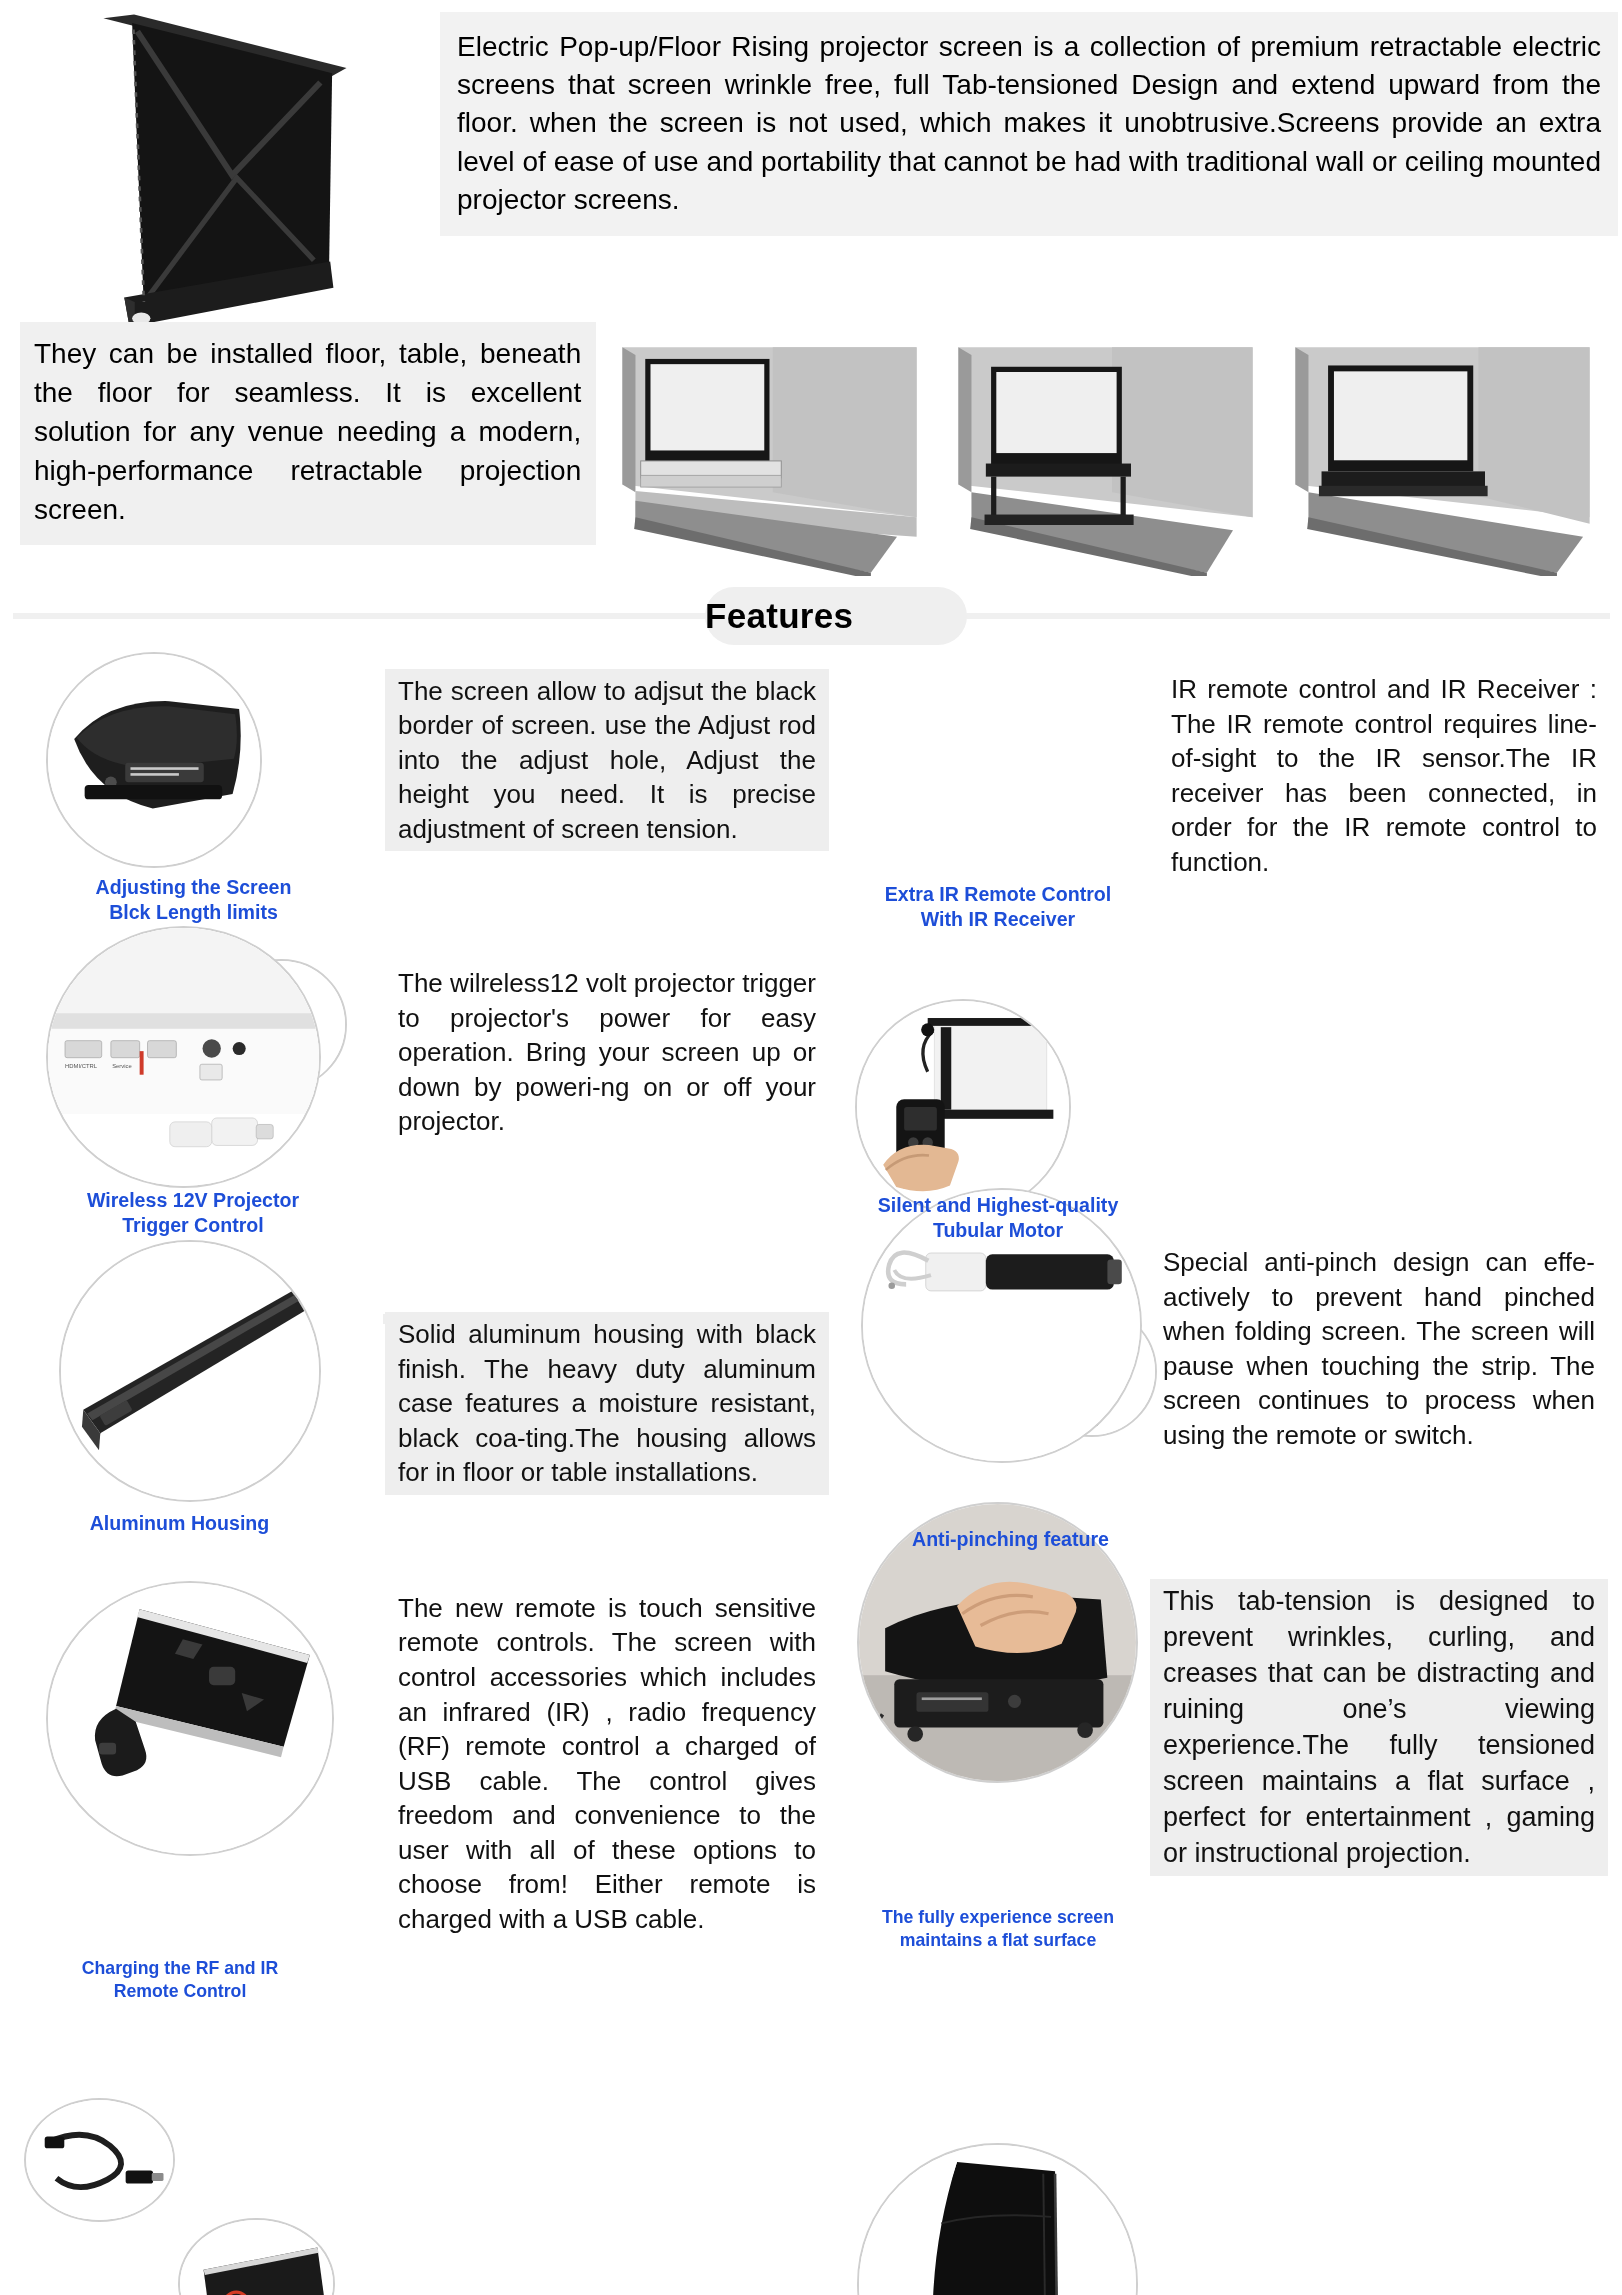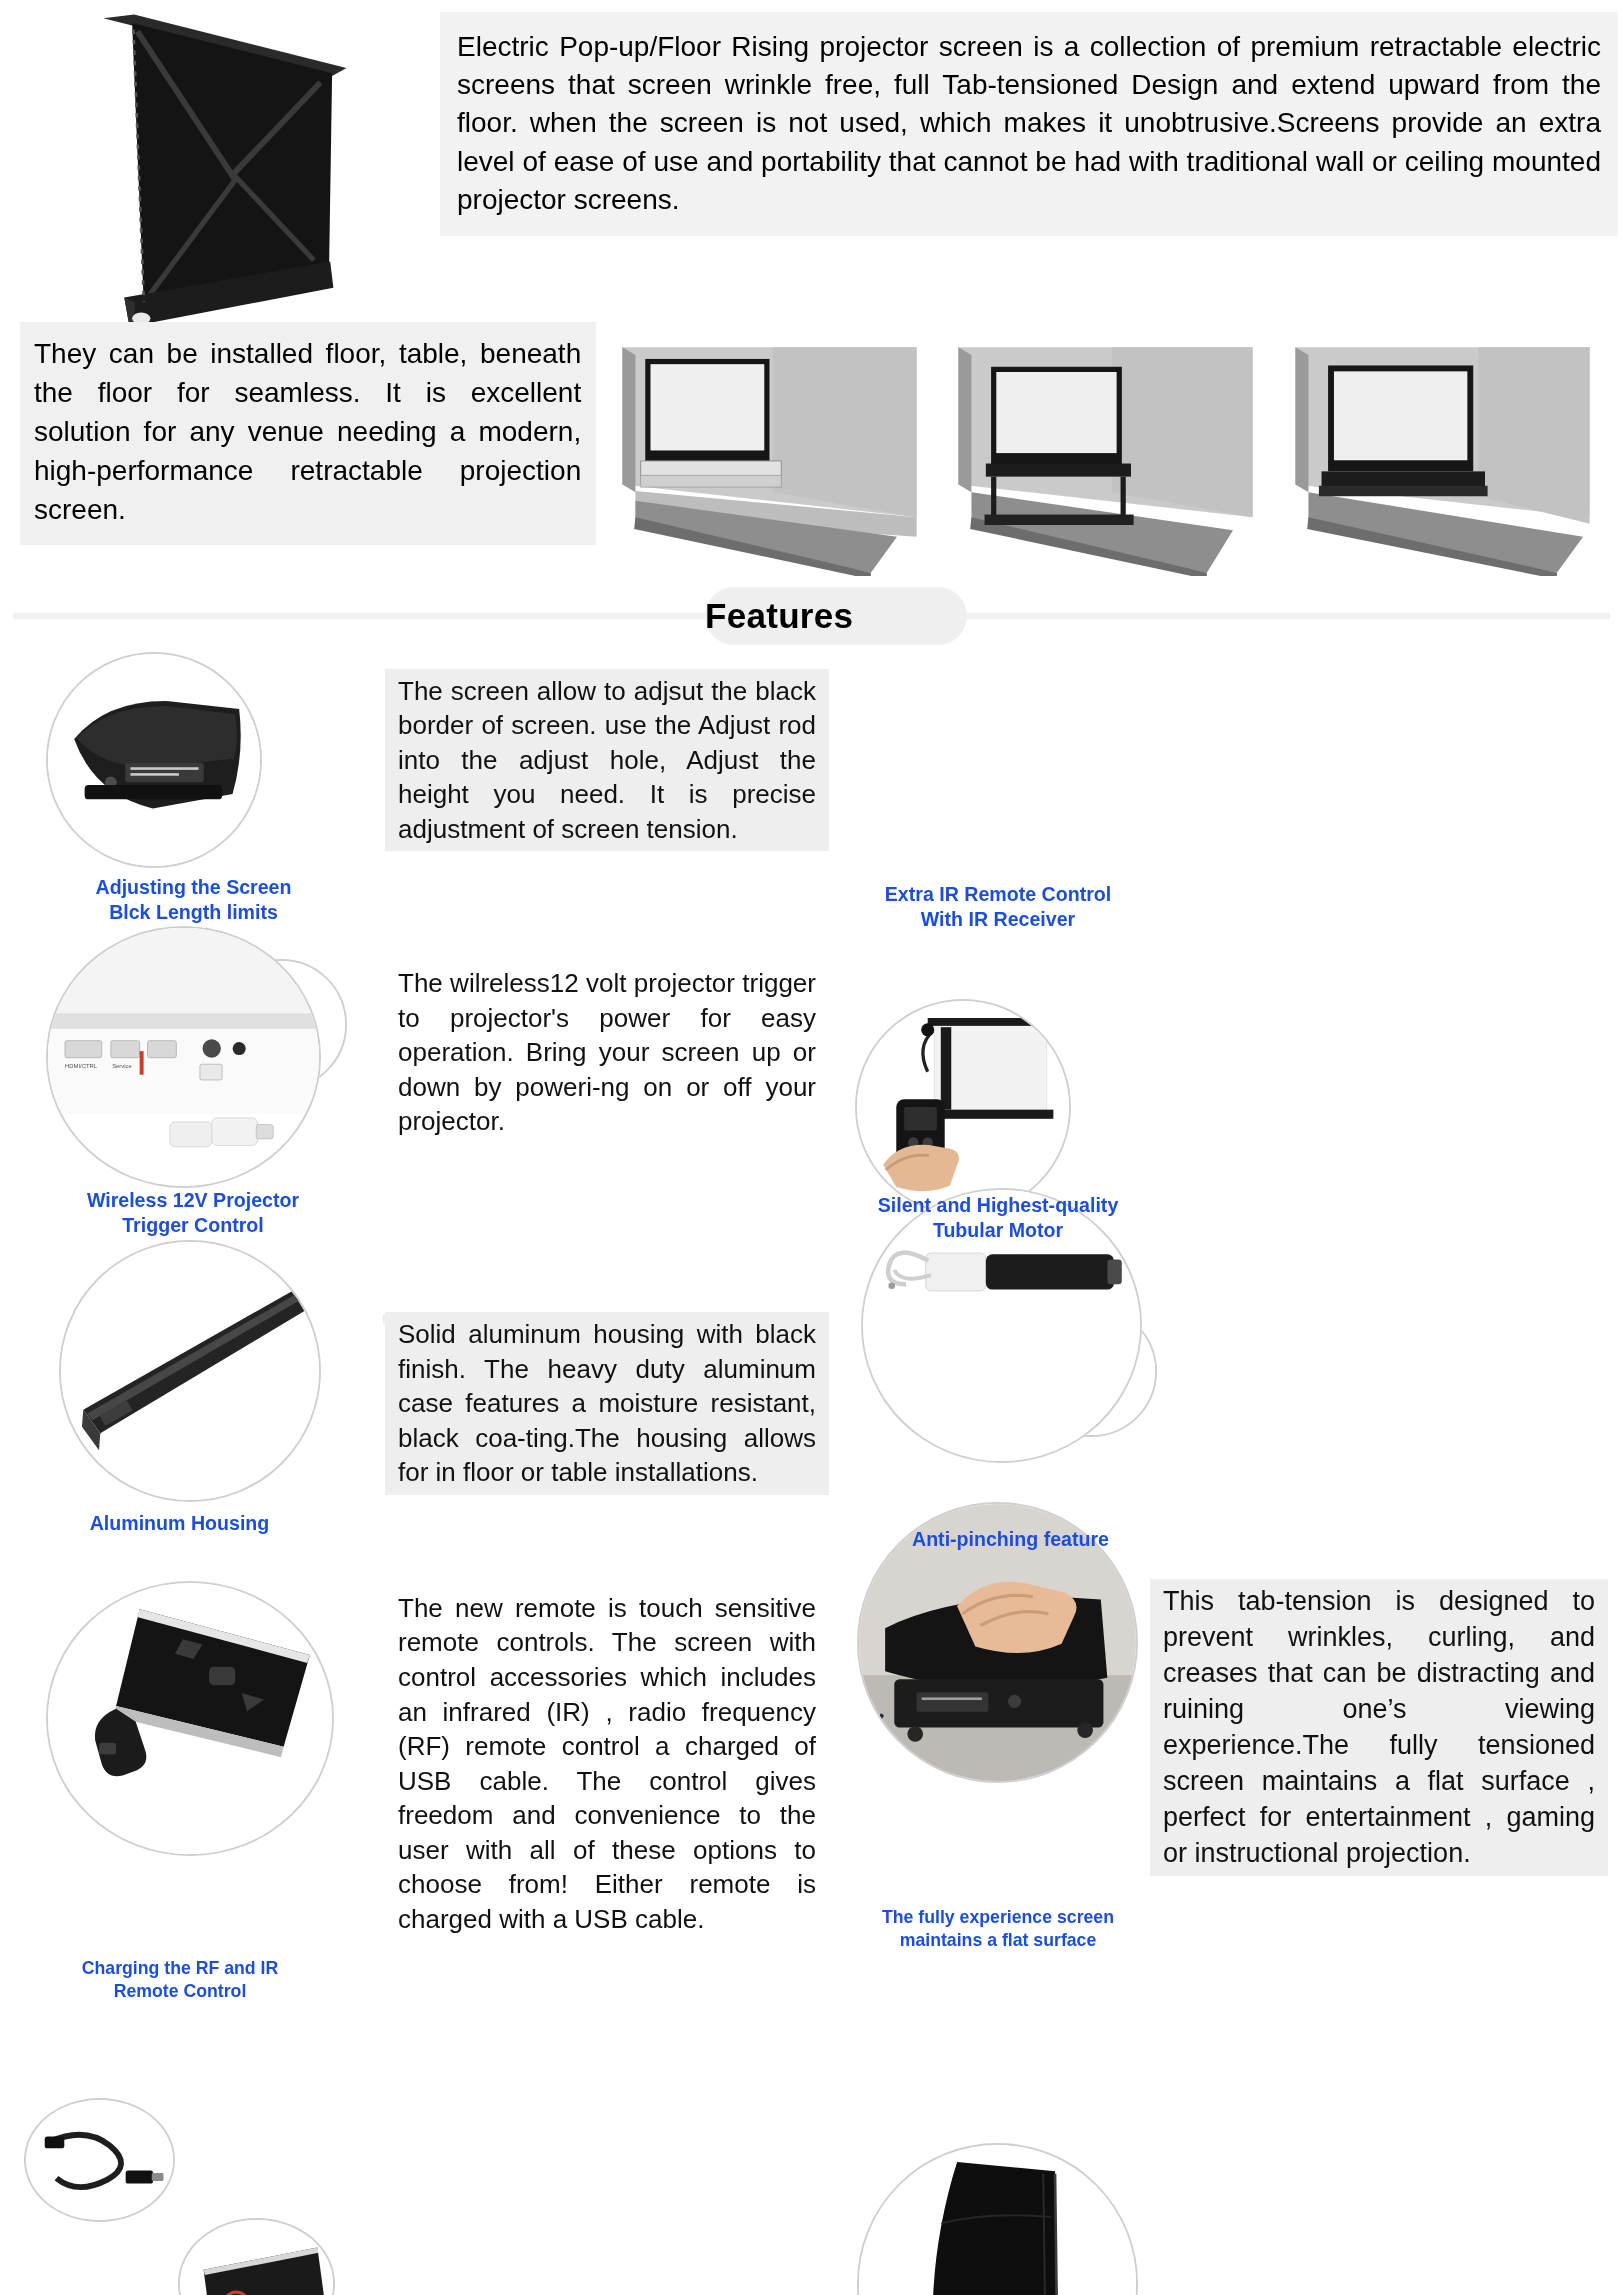--- a/index.html
+++ b/index.html
@@ -219,20 +219,21 @@
         </svg>
       </div>
       <div class="cell circle" style="left:1026px; top:98px; width:131px; height:131px;">
         <svg width="131" height="131" viewBox="0 0 200 200">
           <rect width="200" height="200" fill="#fff"></rect>
           <path d="M96 40 q-26 34 -6 66 q20 30 2 58" stroke="#2b2b2b" stroke-width="6" fill="none"></path>
           <rect x="84" y="32" width="26" height="18" rx="4" fill="#1a1a1a"></rect>
           <circle cx="97" cy="170" r="13" fill="#1a1a1a"></circle>
         </svg>
       </div>
+      <div class="cell textbox" style="left:1158px; top:22px; width:452px; background:transparent; font-size:26px;">IR  remote    control    and     IR  Receiver : The IR remote control requires  line-of-sight   to  the  IR sensor.The IR receiver has been connected,  in  order  for  the  IR remote control to function.</div>
       <div class="cell caption" style="left:844px; top:237px; width:308px;">
         <div>Extra IR Remote Control</div>
         <div>With IR Receiver</div>
       </div>
     </div>
 
     <div class="frow" style="height:314px;">
       <div class="cell circle" style="left:46px; top:0px; width:275px; height:262px; border-radius:50%;">
         <svg width="275" height="262" viewBox="0 0 420 400">
           <rect width="420" height="400" fill="#fff"></rect>
@@ -301,20 +302,21 @@
           <rect x="96" y="296" width="92" height="4" fill="#9e9e9e"></rect>
           <circle cx="238" cy="302" r="10" fill="#3c3c3c"></circle>
           <path d="M150 156 q44 -48 108 -34 l58 14 q26 14 12 38 l-18 40 q-58 26 -132 4 Z" fill="#e7bb97"></path>
           <path d="M158 168 q50 -36 108 -26" stroke="#cd9d79" stroke-width="5" fill="none"></path>
           <path d="M186 186 q54 -30 104 -18" stroke="#cd9d79" stroke-width="5" fill="none"></path>
           <path d="M36 322 q-16 22 -4 44" stroke="#2a2a2a" stroke-width="6" fill="none"></path>
           <circle cx="86" cy="352" r="12" fill="#262626"></circle>
           <circle cx="346" cy="346" r="12" fill="#262626"></circle>
         </svg>
       </div>
+      <div class="cell textbox" style="left:1150px; top:0px; width:458px; background:transparent; font-size:26px;">Special anti-pinch design can  effe-actively   to prevent   hand pinched when  folding screen.   The  screen will pause when   touching the strip. The   screen  continues  to process when  using  the  remote  or switch.</div>
       <div class="cell caption" style="left:870px; top:287px; width:281px;">
         <div>Anti-pinching feature</div>
       </div>
     </div>
 
     <div class="frow" style="height:517px;">
       <div class="cell circle" style="left:46px; top:6.5px; width:288px; height:275px;">
         <svg width="288" height="275" viewBox="0 0 440 420">
           <rect width="440" height="420" fill="#fff"></rect>
           <polygon points="140,40 400,110 360,250 104,188" fill="#141414"></polygon>

